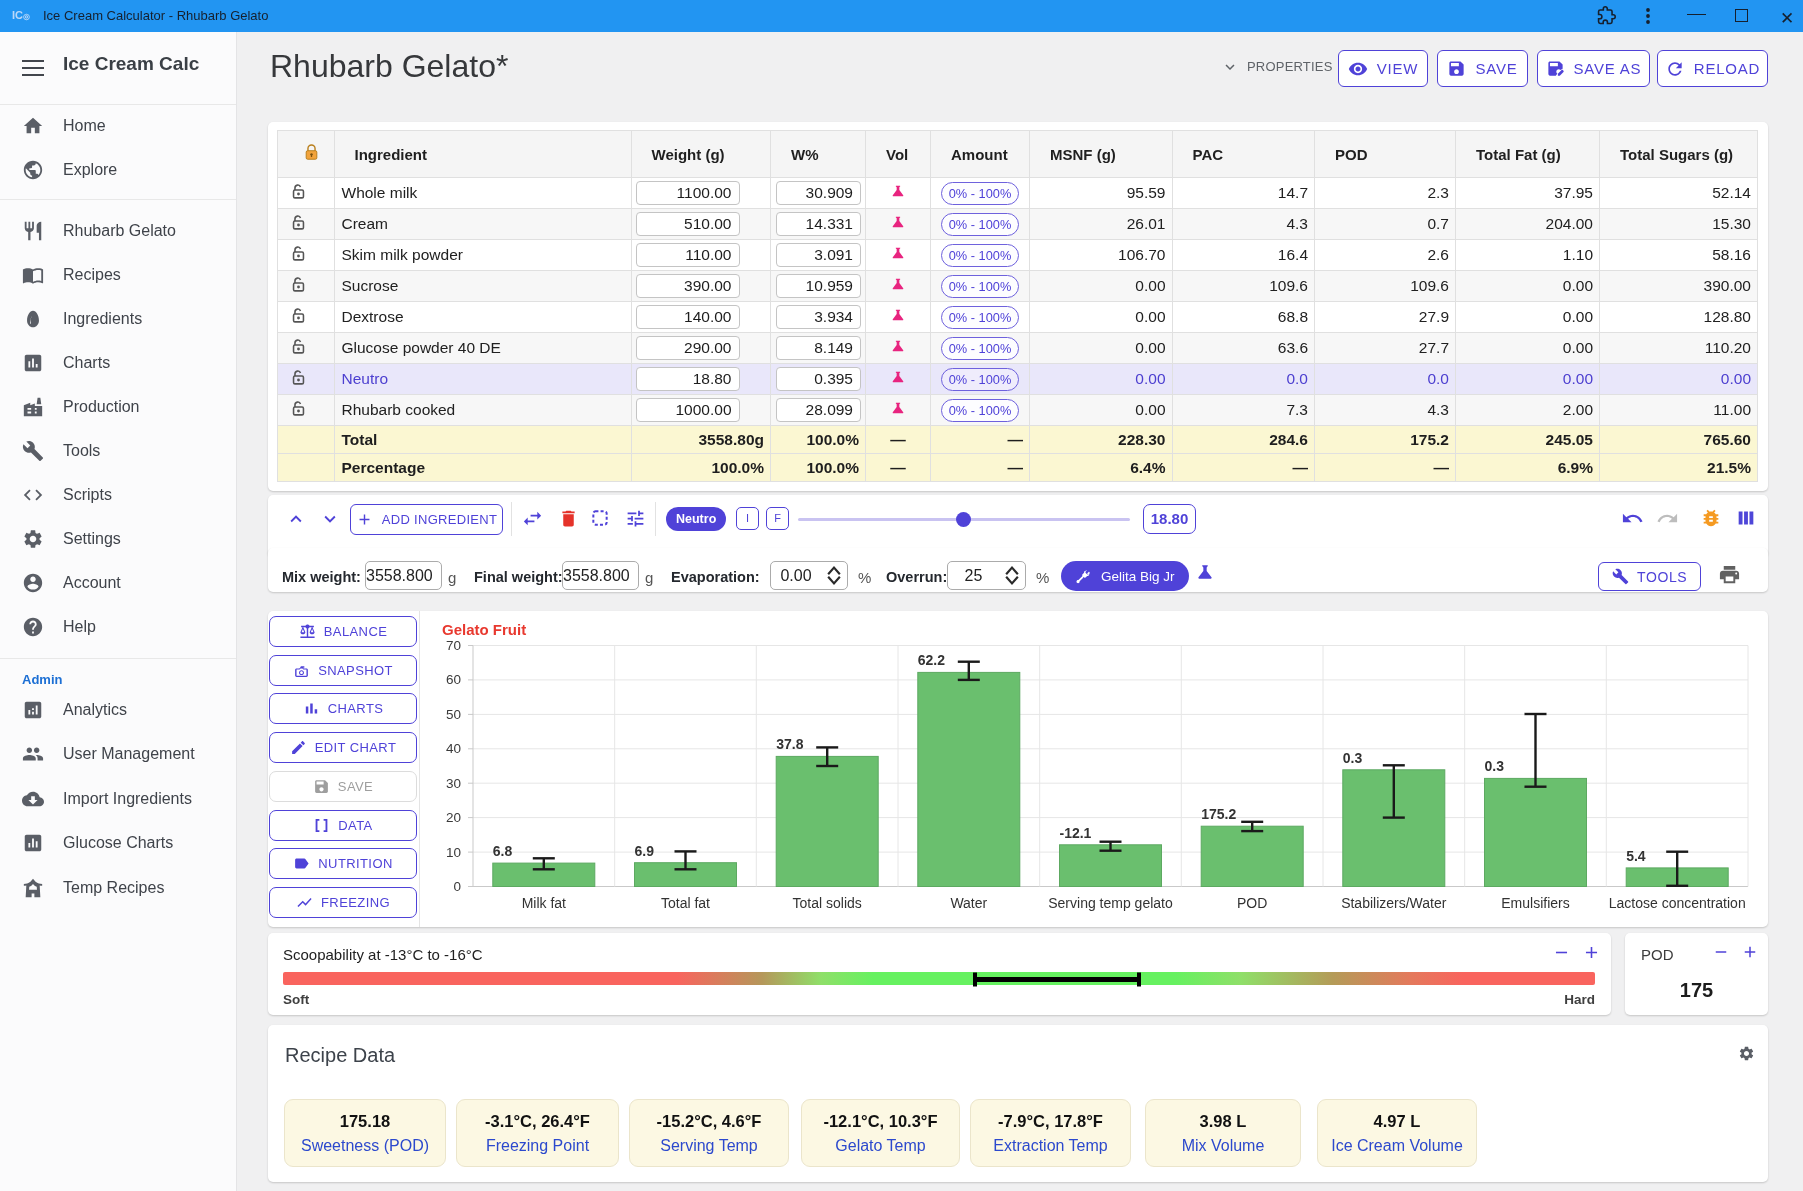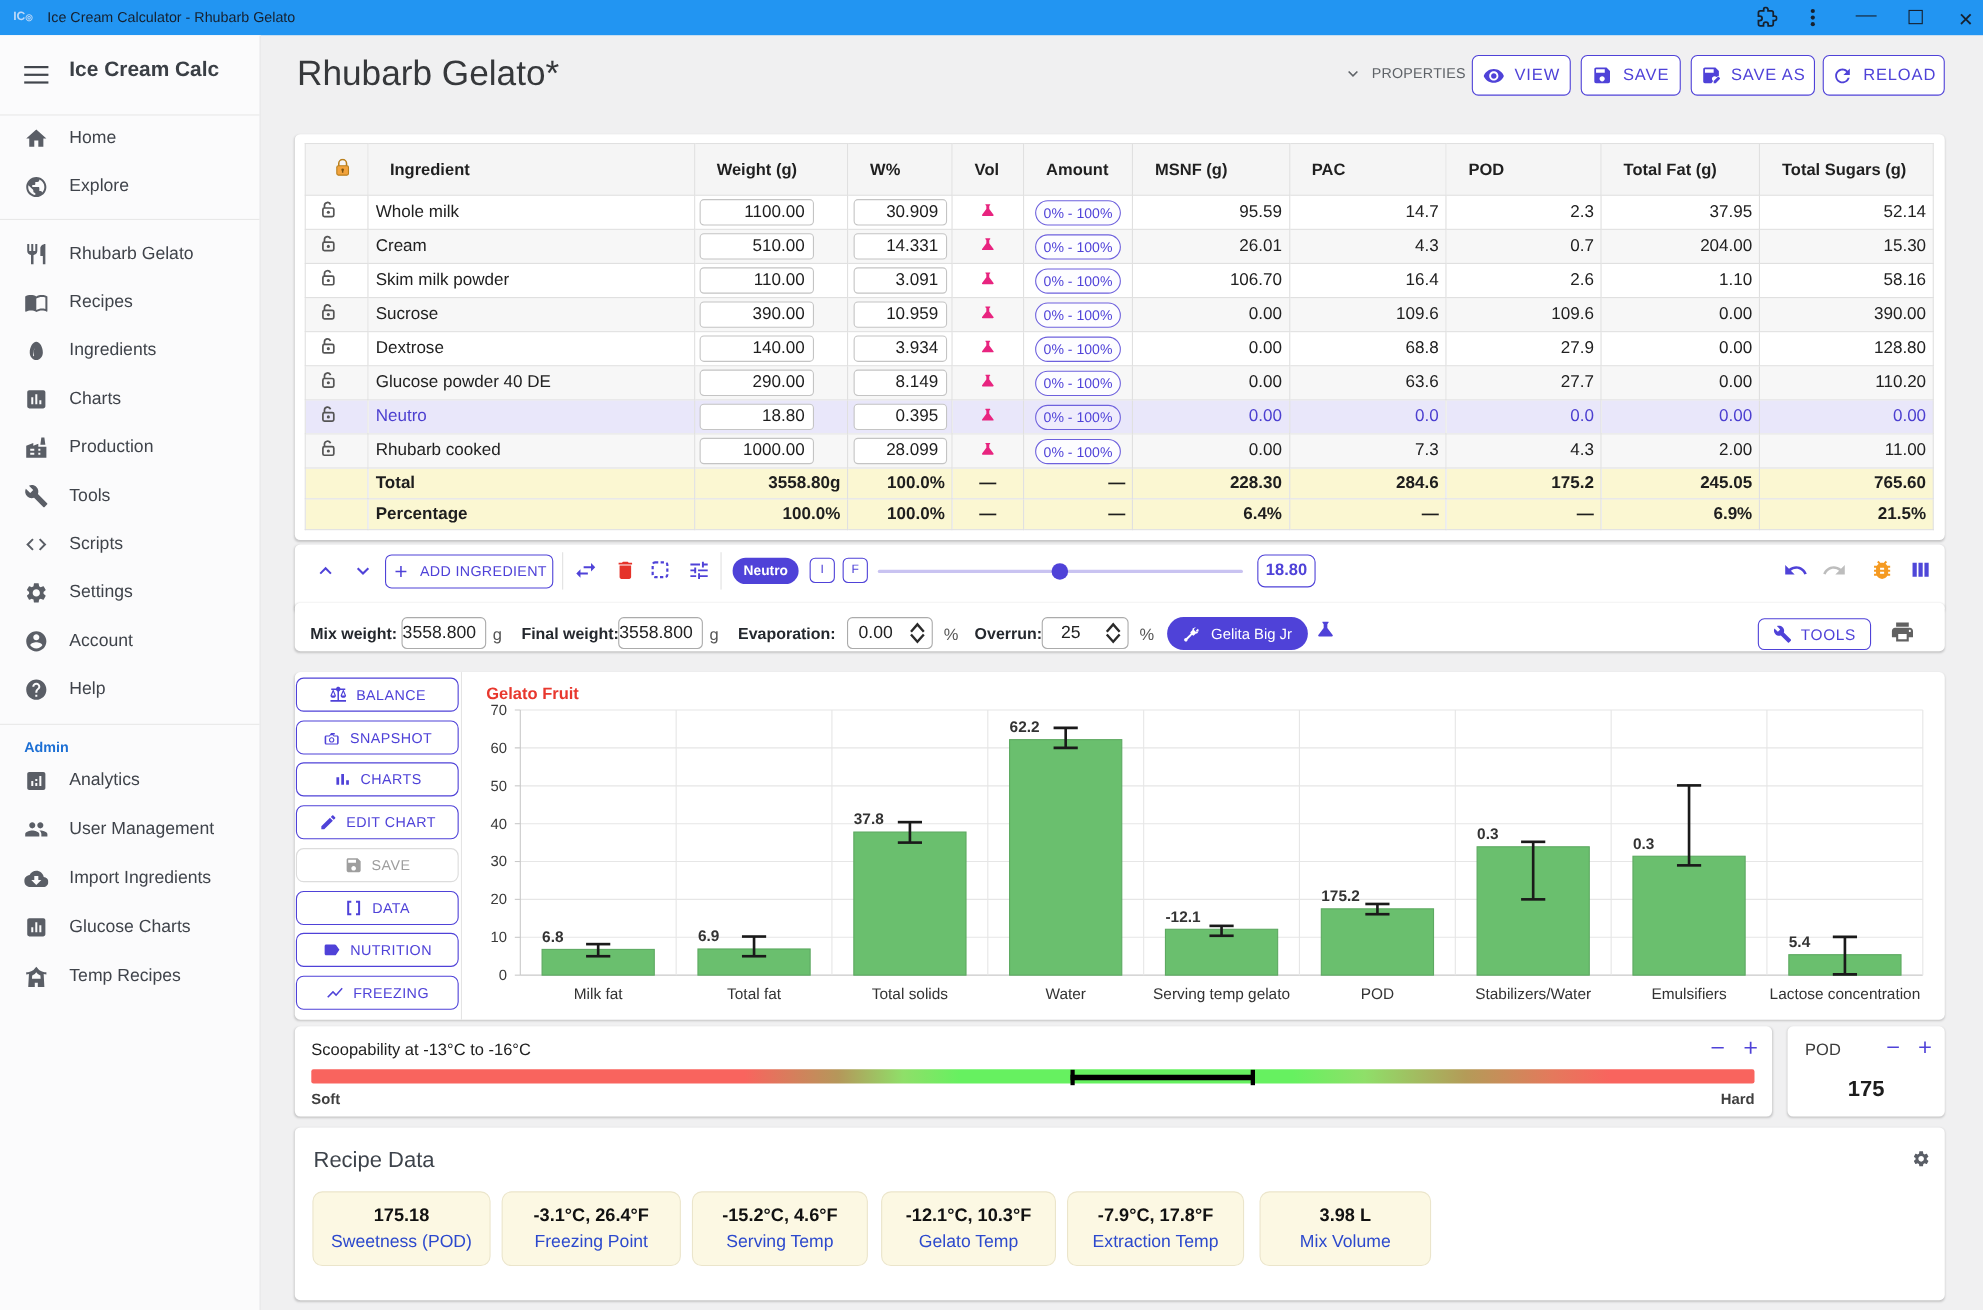--- a/index.html
+++ b/index.html
@@ -74,21 +74,21 @@
   padding:0 13px; }
 
 .cbtn { position:absolute; left:1px; width:148px; height:31px; border:1.4px solid #4f42d8;
   border-radius:7px; color:#4f42d8; font-size:13px; letter-spacing:0.4px; display:flex;
   align-items:center; justify-content:center; gap:8px; background:#fff; }
 .cbtn.dis { border-color:#dcdcdc; color:#9e9e9e; }
 
 .scoop-grad { position:absolute; left:15px; right:16px; top:39px; height:13px; border-radius:2px;
   background:linear-gradient(90deg,#f9645e 0%,#f9645e 30%,#b5975a 36.5%,#8fdf69 41%,#66f160 45%,
   #66f160 68%,#8fdf69 73%,#b49b58 80%,#e4795c 86%,#f9645e 90%,#f9645e 100%); }
-.stat { position:absolute; top:58px; height:68px; background:#fcf8e3; border:1px solid #ebe5cb;
+.stat { position:absolute; top:74px; height:68px; background:#fcf8e3; border:1px solid #ebe5cb;
   border-radius:9px; text-align:center; }
 .stat .sv { margin-top:12px; font-size:16.5px; font-weight:bold; color:#111; }
 .stat .sl { margin-top:6px; font-size:16px; color:#2c49cd; }
 </style></head>
 <body>
 <div class="titlebar">
   <div style="position:absolute;left:12px;top:9px;width:22px;height:14px;color:#bcd8f8;font-size:11px;font-weight:bold">IC<span style="font-size:8px">◎</span></div>
   <div class="tt">Ice Cream Calculator - Rhubarb Gelato</div>
   <div class="tbi" style="left:1597px;top:6px"><svg width="19" height="19" viewBox="0 0 24 24" fill="none" stroke="#16202e" stroke-width="2">
         <path d="M20.5 11H19V7a2 2 0 0 0-2-2h-4V3.5a2.5 2.5 0 0 0-5 0V5H4a2 2 0 0 0-2 2v3.8h1.5a2.7 2.7 0 0 1 0 5.4H2V20a2 2 0 0 0 2 2h3.8v-1.5a2.7 2.7 0 0 1 5.4 0V22H17a2 2 0 0 0 2-2v-4h1.5a2.5 2.5 0 0 0 0-5z"></path>
@@ -736,14 +736,18 @@
         <div class="sl">Gelato Temp</div>
       </div>
 <div class="stat" style="left:702px;width:161px">
         <div class="sv">-7.9°C, 17.8°F</div>
         <div class="sl">Extraction Temp</div>
       </div>
 <div class="stat" style="left:877px;width:156px">
         <div class="sv">3.98 L</div>
         <div class="sl">Mix Volume</div>
       </div>
+<div class="stat" style="left:1049px;width:160px">
+        <div class="sv">4.97 L</div>
+        <div class="sl">Ice Cream Volume</div>
+      </div>
   </div>
 </div>
 
 </body></html>

